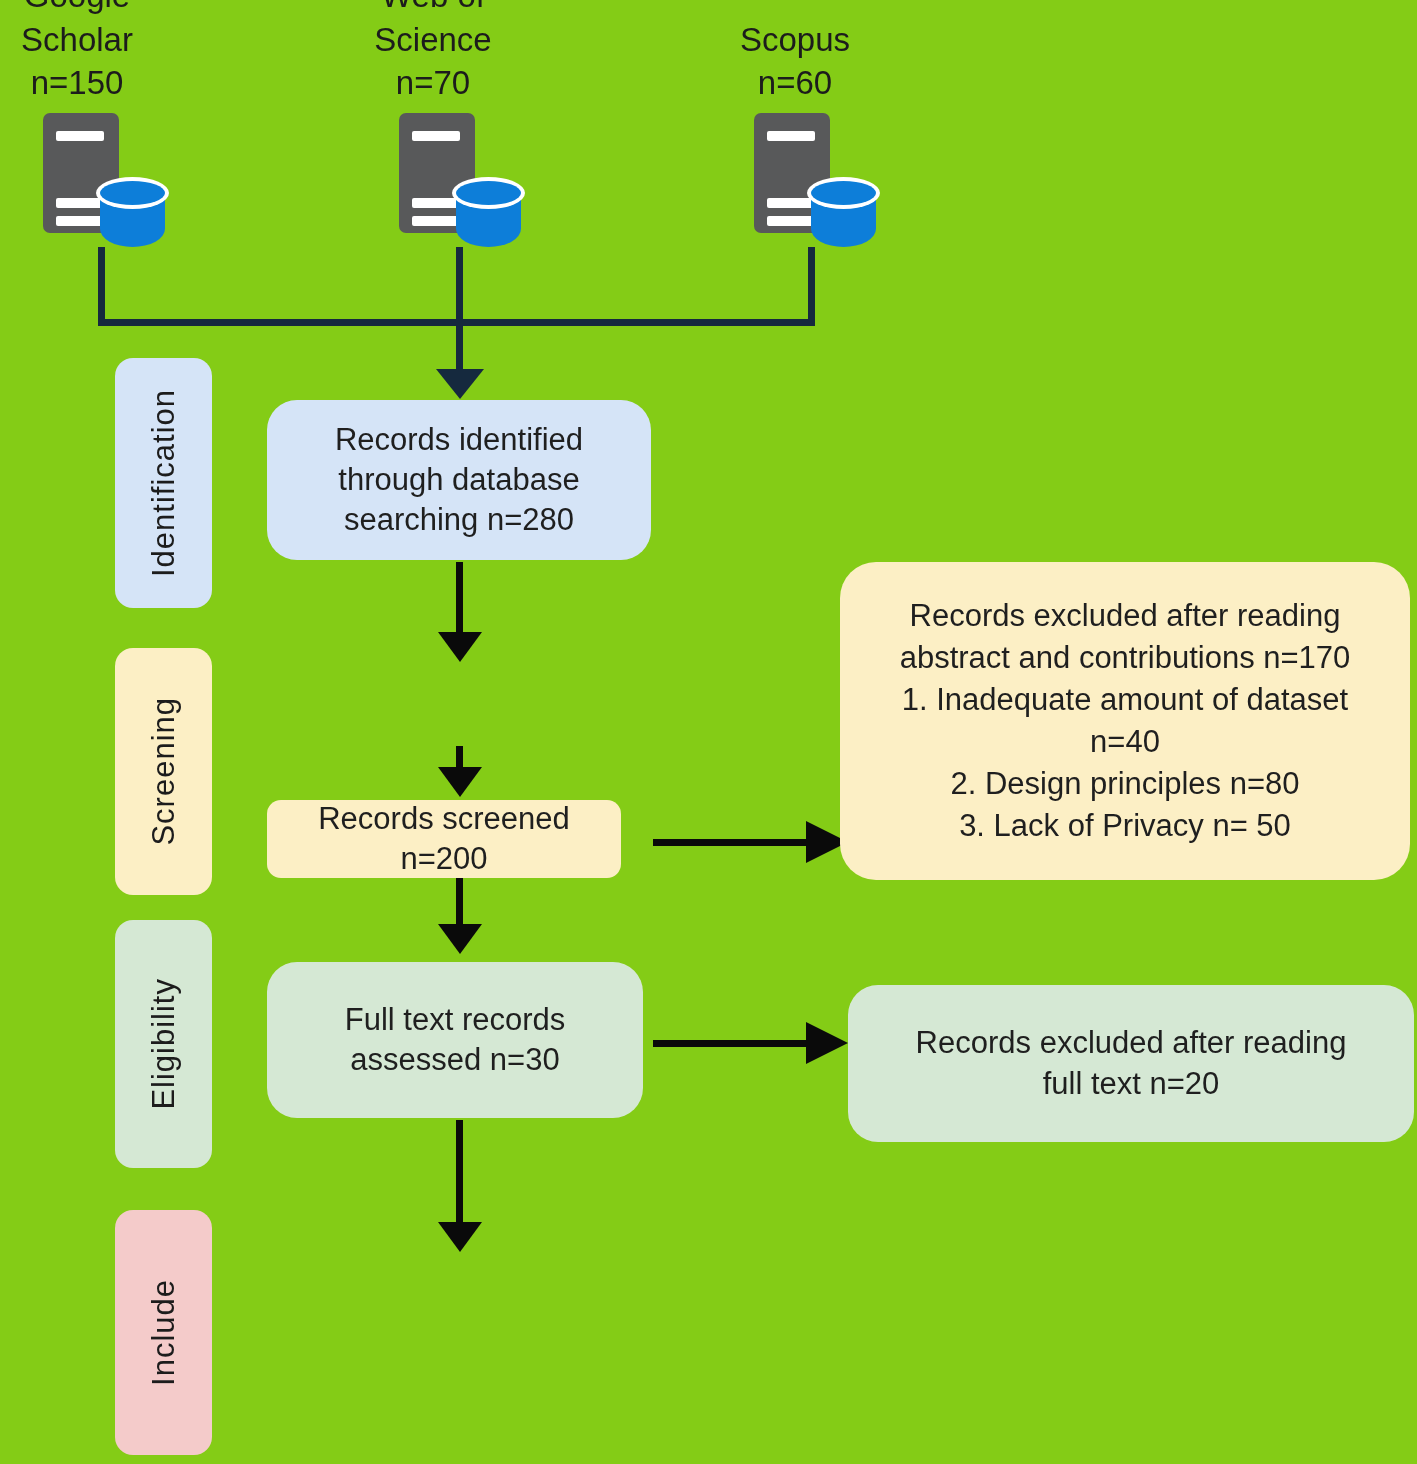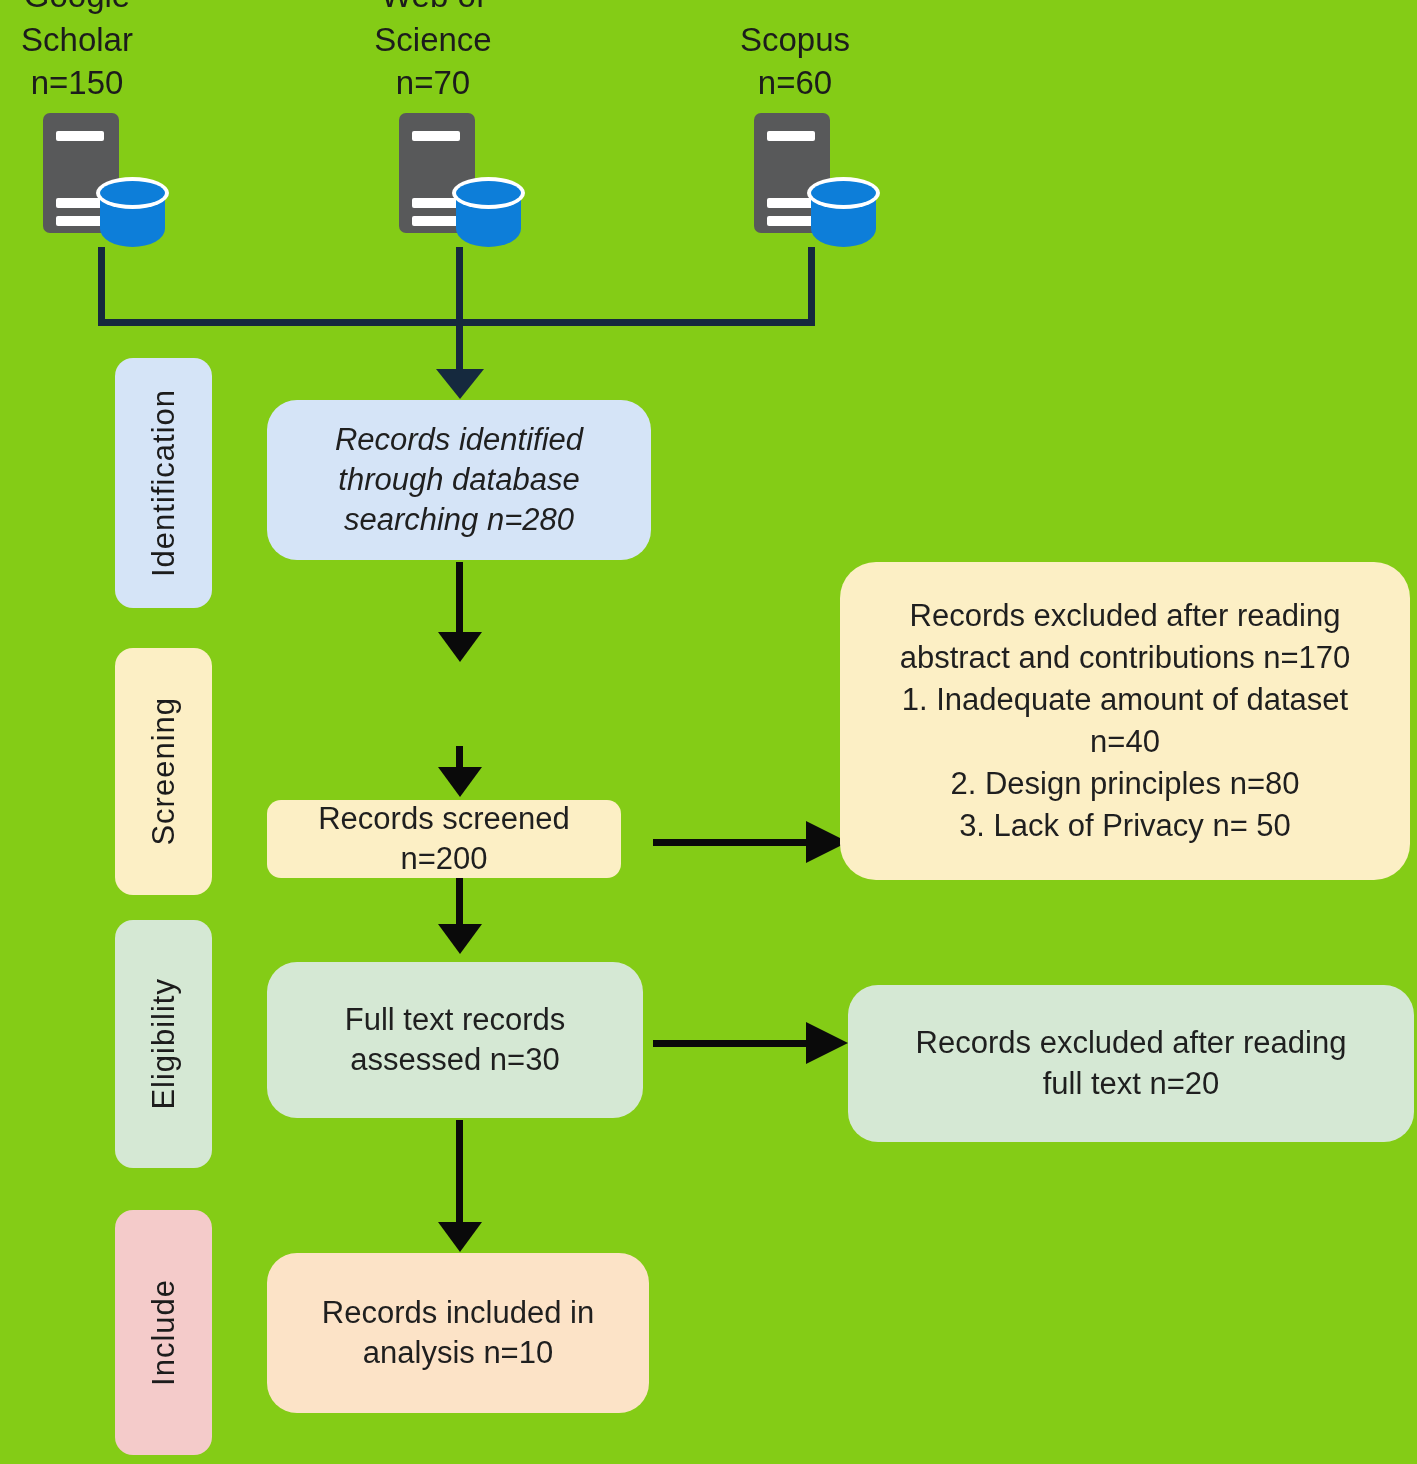--- a/index.html
+++ b/index.html
@@ -136,21 +136,21 @@
   <div class="stage fill-yellow r18" style="top:648px; height:247px;">
     <span>Screening</span>
   </div>
   <div class="stage fill-green r18" style="top:920px; height:248px;">
     <span>Eligibility</span>
   </div>
   <div class="stage fill-pink r18" style="top:1210px; height:245px;">
     <span>Include</span>
   </div>
 
-  <div class="fbox fill-blue r30" style="left:267px; top:400px; width:384px; height:160px;font-style:italic;">Records identified
+  <div class="fbox fill-blue r30" style="left:267px; top:400px; width:384px; height:160px;">Records identified
 through database
 searching n=280</div>
 
   <div class="bline" style="left:456px; top:562px; width:7px; height:70px;"></div>
   <div class="tri-down" style="left:438px; top:632px;"></div>
 
 
   <div class="bline" style="left:456px; top:746px; width:7px; height:22px;"></div>
   <div class="tri-down" style="left:438px; top:767px;"></div>
 
@@ -159,22 +159,20 @@
 
   <div class="bline" style="left:456px; top:878px; width:7px; height:46px;"></div>
   <div class="tri-down" style="left:438px; top:924px;"></div>
 
   <div class="fbox fill-green r30" style="left:267px; top:962px; width:376px; height:156px;">Full text records
 assessed n=30</div>
 
   <div class="bline" style="left:456px; top:1120px; width:7px; height:102px;"></div>
   <div class="tri-down" style="left:438px; top:1222px;"></div>
 
-  <div class="fbox fill-peach r30" style="left:267px; top:1253px; width:382px; height:160px;">Records included in
-analysis n=10</div>
 
   <div class="bline" style="left:653px; top:839px; width:153px; height:7px;"></div>
   <div class="tri-right" style="left:806px; top:821px;"></div>
   <div class="fbox fill-yellow r36" style="left:840px; top:562px; width:570px; height:318px; font-size:31px; line-height:1.35;">Records excluded after reading
 abstract and contributions n=170
 1. Inadequate amount of dataset
 n=40
 2. Design principles n=80
 3. Lack of Privacy n= 50</div>
 

